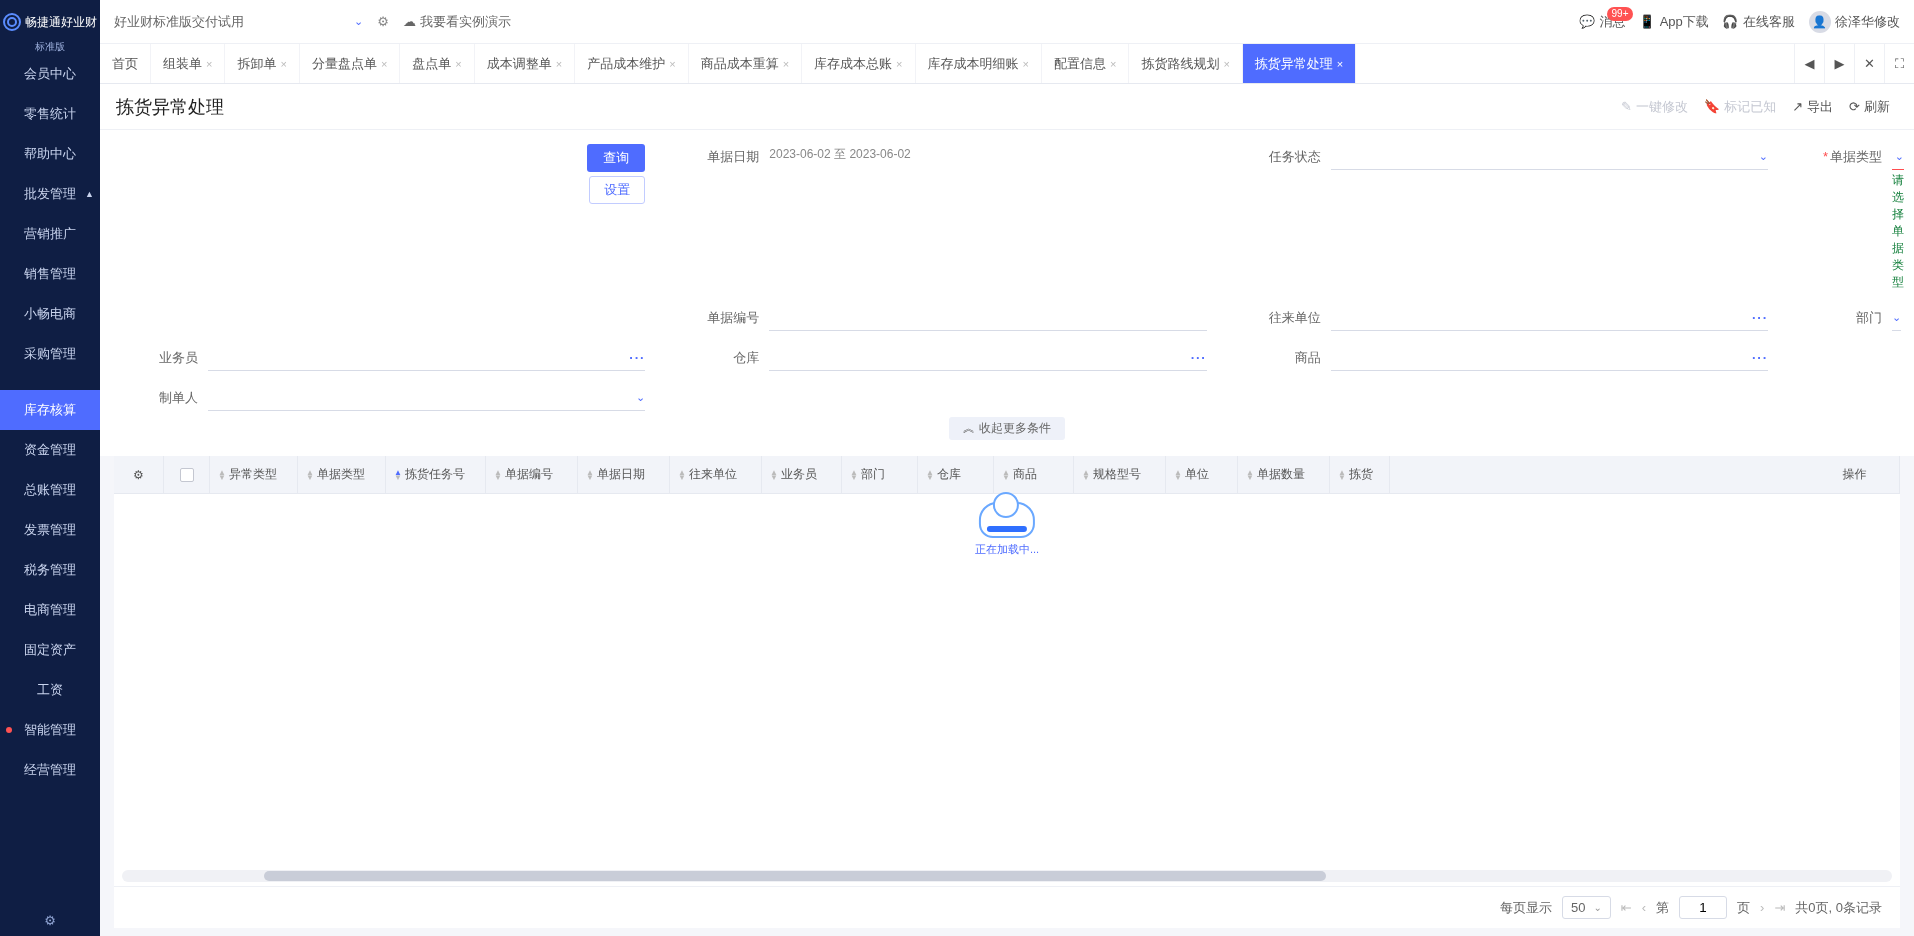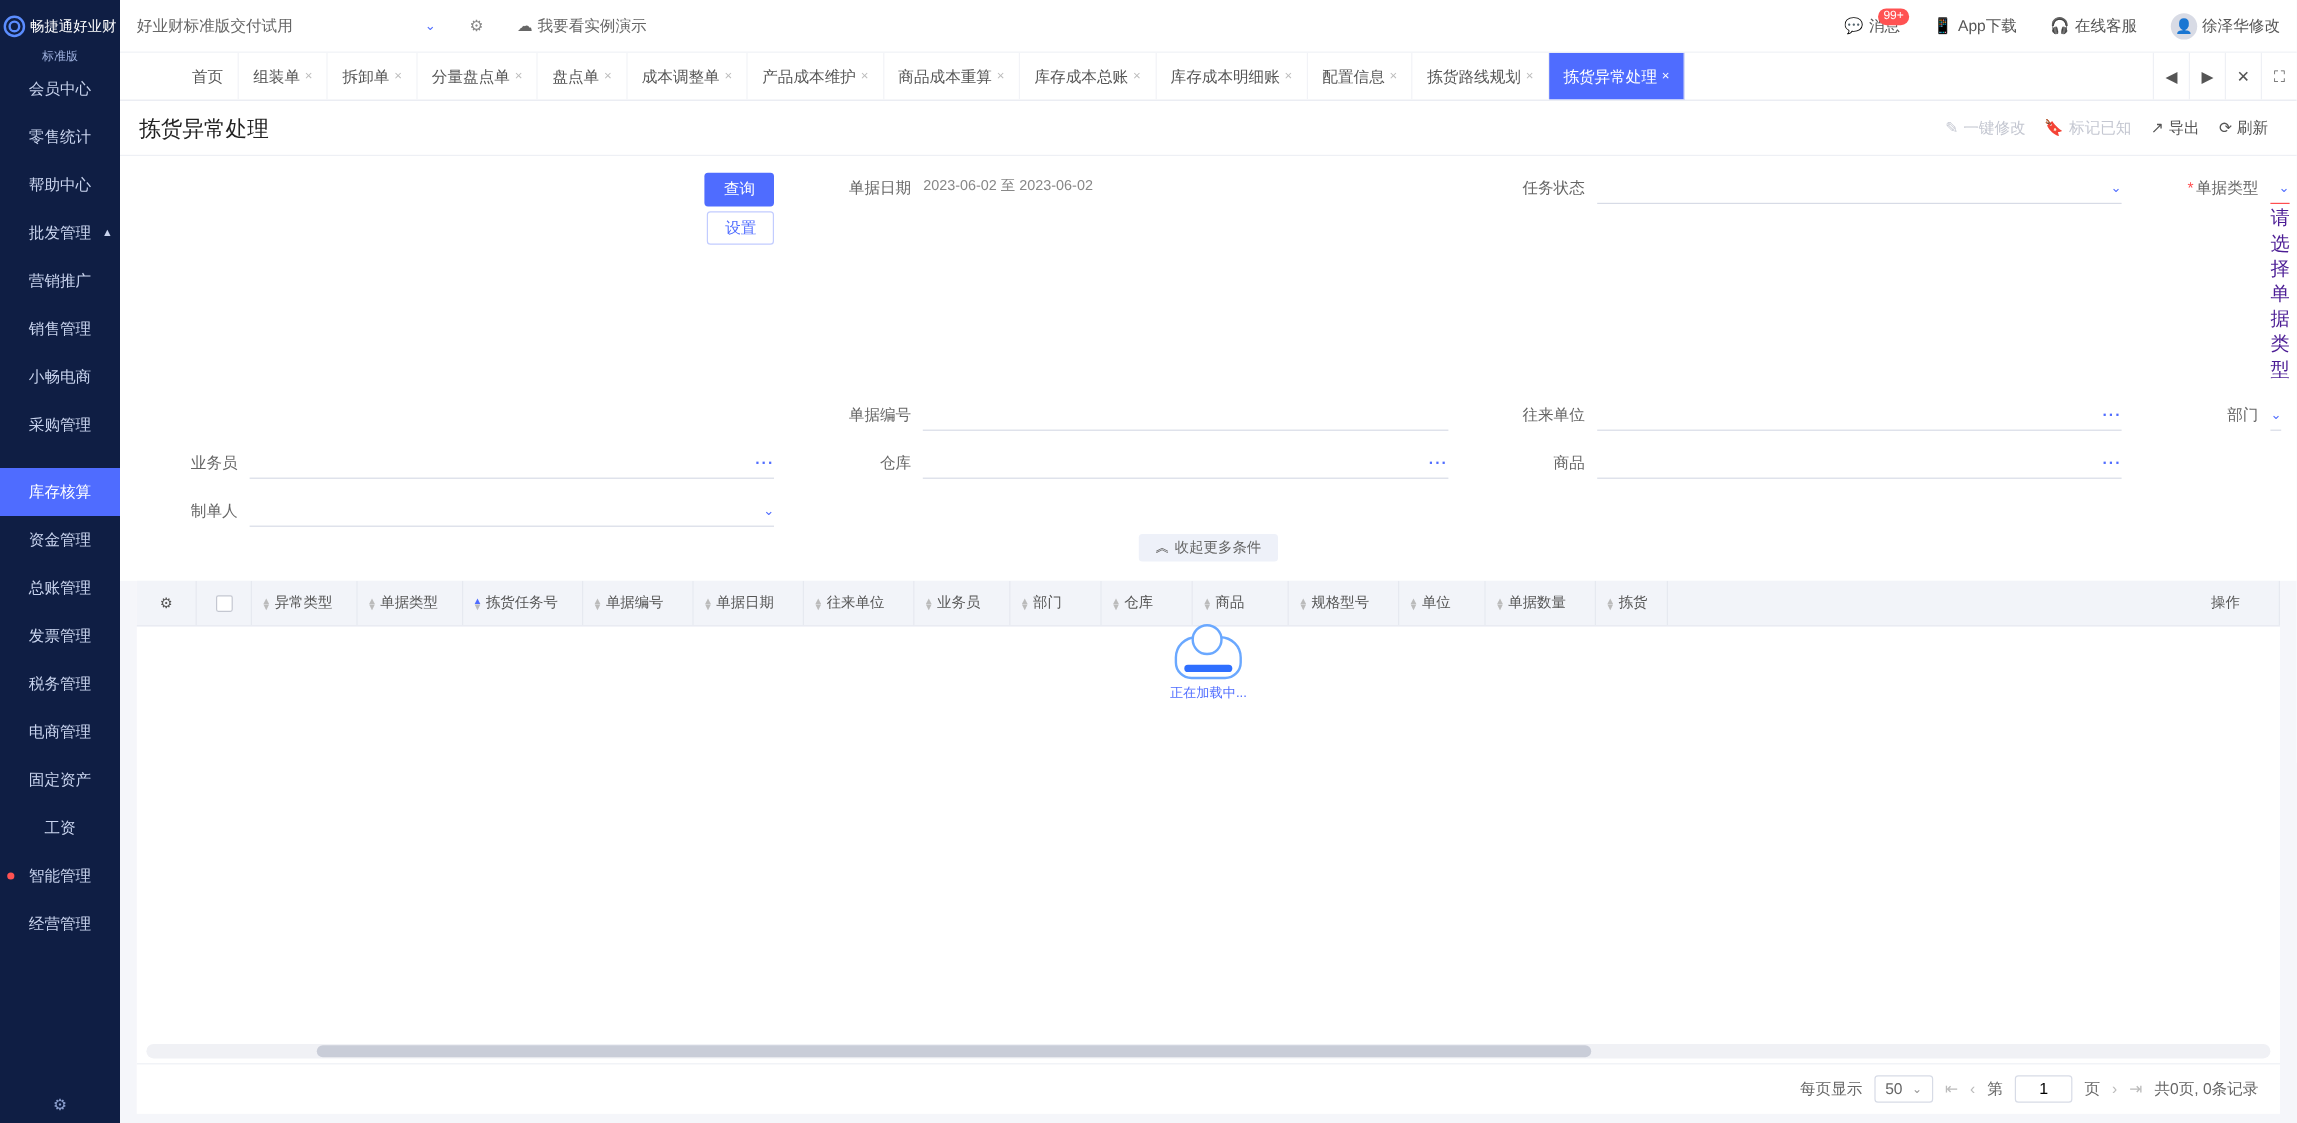--- a/index.html
+++ b/index.html
@@ -16,32 +16,32 @@
   .side-item { height: 40px; display: flex; align-items: center; justify-content: center; font-size: 13px; cursor: pointer; position: relative; }
   .side-item.active { background: #4f6cff; color: #fff; margin-top: 16px; }
   .side-item .caret { position: absolute; right: 6px; font-size: 9px; }
   .side-item .dot { position: absolute; left: 6px; width: 6px; height: 6px; background: #ff5252; border-radius: 50%; }
   .side-foot { height: 32px; display: flex; align-items: center; justify-content: center; color: #8ea2d1; }
 
   
   .main { flex: 1; display: flex; flex-direction: column; background: #f5f6fa; min-width: 0; }
 
   
-  .topbar { height: 44px; background: #fff; display: flex; align-items: center; padding: 16px 14px; gap: 28px; border-bottom: 1px solid #eef0f5; }
+  .topbar { height: 44px; background: #fff; display: flex; align-items: center; padding: 16px 14px; gap: 14px; border-bottom: 1px solid #eef0f5; }
   .top-select { display: flex; align-items: center; gap: 110px; color: #666; cursor: pointer; }
   .top-select .arrow { color: #4f6cff; font-size: 11px; }
   .top-icon { color: #888; cursor: pointer; }
   .top-demo { display: flex; align-items: center; gap: 4px; color: #666; cursor: pointer; }
   .top-spacer { flex: 1; }
   .top-link { display: flex; align-items: center; gap: 4px; color: #555; cursor: pointer; position: relative; }
   .badge { position: absolute; top: -6px; right: -8px; background: #ff5252; color: #fff; font-size: 10px; border-radius: 8px; padding: 0 5px; line-height: 14px; }
   .avatar { width: 22px; height: 22px; background: #d8dbe5; border-radius: 50%; display: flex; align-items: center; justify-content: center; color: #fff; font-size: 12px; }
 
   
-  .tabsbar { height: 40px; background: #fff; display: flex; align-items: stretch; border-bottom: 1px solid #e6e9f0; position: relative; padding-left: 48px; }
+  .tabsbar { height: 40px; background: #fff; display: flex; align-items: stretch; border-bottom: 1px solid #e6e9f0; position: relative; }
   .tabs-scroll { flex: 1; display: flex; overflow: hidden; }
   .tab { display: flex; align-items: center; gap: 4px; padding: 0 12px; font-size: 13px; color: #555; cursor: pointer; white-space: nowrap; border-right: 1px solid #f2f3f7; }
   .tab .x { color: #bbb; font-size: 11px; }
   .tab.active { background: #4f6cff; color: #fff; }
   .tab.active .x { color: #fff; }
   .tabs-ctrl { display: flex; align-items: center; }
   .tabs-ctrl span { width: 30px; display: flex; align-items: center; justify-content: center; color: #555; cursor: pointer; border-left: 1px solid #eef0f5; height: 100%; }
 
   
   .pagehead { height: 46px; background: #fff; display: flex; align-items: center; padding: 0 16px; border-bottom: 1px solid #eef0f5; }
@@ -59,21 +59,21 @@
   .filter-label .req { color: #ff4d4f; margin-right: 2px; }
   .filter-control { flex: 1; margin-left: 10px; }
   .underline-input { border: none; border-bottom: 1px solid #d7dbe6; height: 26px; display: flex; align-items: center; justify-content: space-between; color: #333; cursor: pointer; }
   .underline-input.error { border-bottom-color: #ff4d4f; }
   .underline-input .tail { color: #4f6cff; font-size: 11px; }
   .underline-input .tail-dots { color: #4f6cff; font-weight: bold; letter-spacing: 1px; }
   .date-chips { display: flex; align-items: center; gap: 4px; font-size: 12px; color: #666; flex-wrap: wrap; }
   .chip { padding: 2px 6px; border-radius: 3px; cursor: pointer; }
   .chip.active { background: #4f6cff; color: #fff; }
   .date-range { font-size: 12px; color: #888; margin-top: 2px; }
-  .error-msg { color: #4c1d95; font-size: 16px; margin-top: 2px; }
+  .error-msg { color: #15803d; font-size: 12px; margin-top: 2px; }
   .side-actions { display: flex; flex-direction: column; gap: 4px; align-items: flex-end; }
   .btn-primary { background: #4f6cff; color: #fff; border: none; padding: 5px 16px; border-radius: 3px; cursor: pointer; font-size: 13px; }
   .btn-ghost { background: #fff; color: #4f6cff; border: 1px solid #c2ccff; padding: 4px 14px; border-radius: 3px; cursor: pointer; font-size: 13px; }
 
   .collapse-bar { display: flex; justify-content: center; padding: 6px 0 10px; }
   .collapse-btn { background: #eef1f9; color: #666; font-size: 12px; padding: 3px 14px; border-radius: 3px; cursor: pointer; display: flex; gap: 4px; }
 
   
   .table-wrap { flex: 1; margin: 0 14px 8px; background: #fff; display: flex; flex-direction: column; min-height: 0; }
   .thead { display: flex; background: #f2f4f9; border-bottom: 1px solid #e6e9f0; height: 38px; overflow: hidden; }

